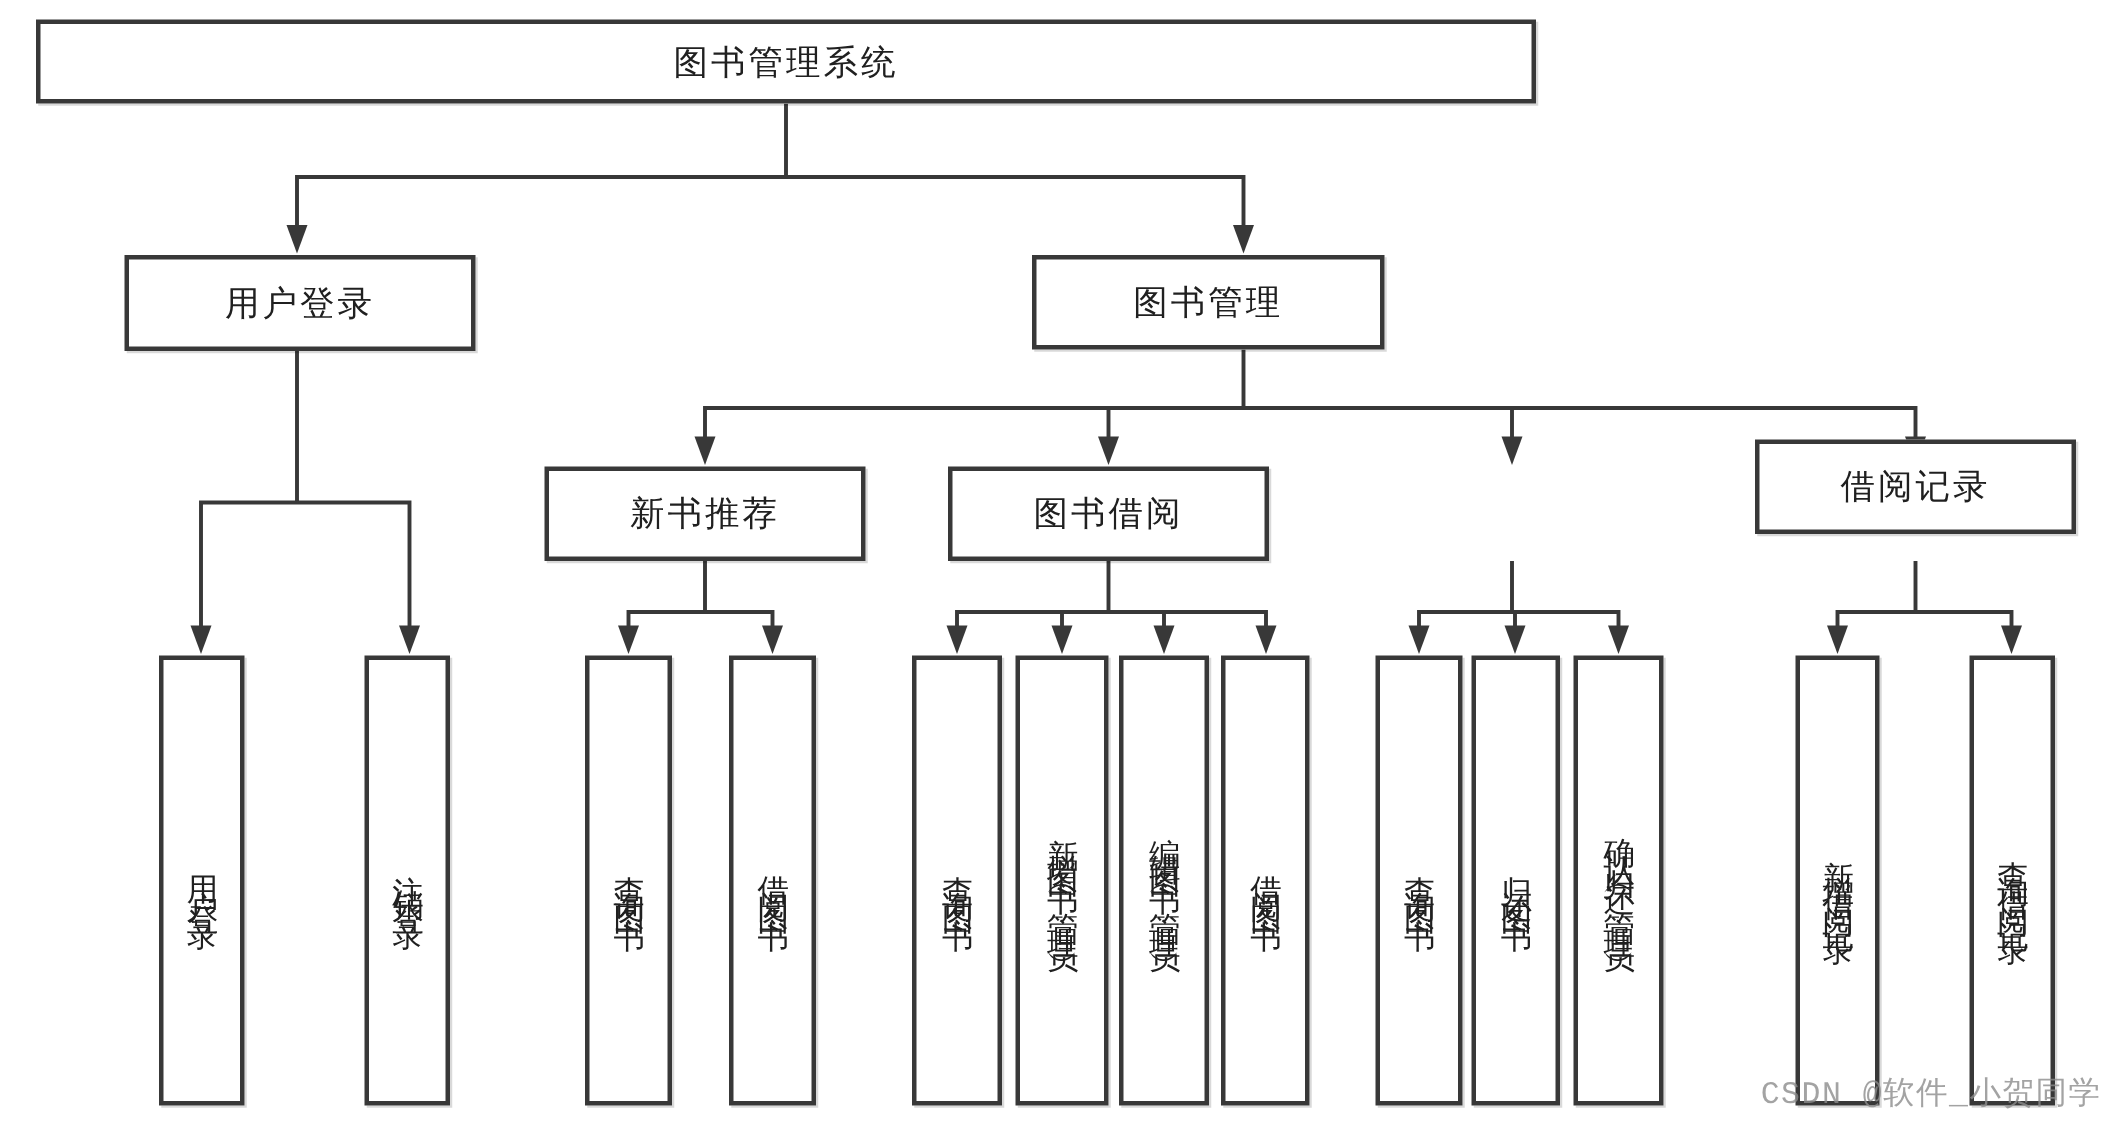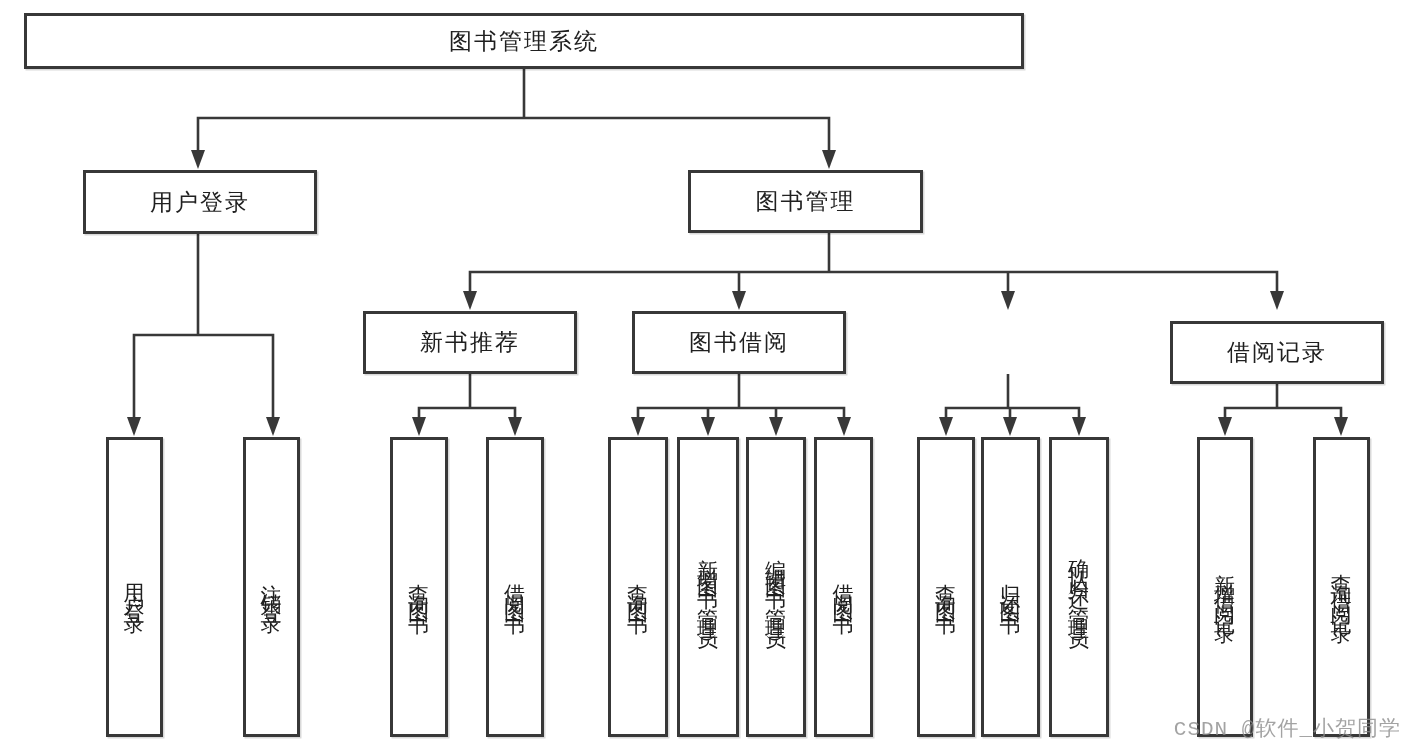--- a/index.html
+++ b/index.html
@@ -108,21 +108,21 @@
   <div class="box hnode" style="left:688px;top:170px;width:235px;height:63px">
     <span class="htext">图书管理</span>
   </div>
 
   <div class="box hnode" style="left:363px;top:311px;width:214px;height:63px">
     <span class="htext">新书推荐</span>
   </div>
   <div class="box hnode" style="left:632px;top:311px;width:214px;height:63px">
     <span class="htext">图书借阅</span>
   </div>
-  <div class="box hnode" style="left:1170px;top:321px;width:214px;height:63px">
+  <div class="box hnode" style="left:1170px;top:293px;width:214px;height:63px">
     <span class="htext">借阅记录</span>
   </div>
 
   <div class="box leaf" style="left:106px;width:57px">
     <span class="vtext">用户登录</span>
   </div>
   <div class="box leaf" style="left:243px;width:57px">
     <span class="vtext">注销登录</span>
   </div>
 

